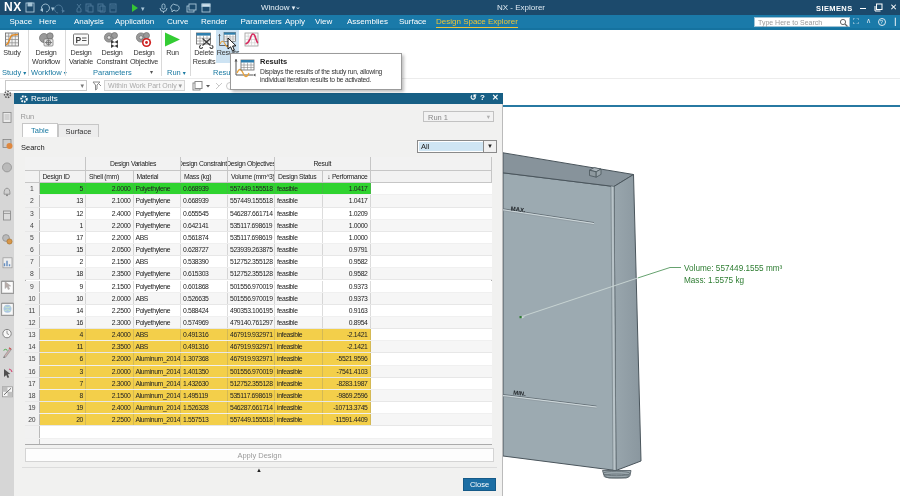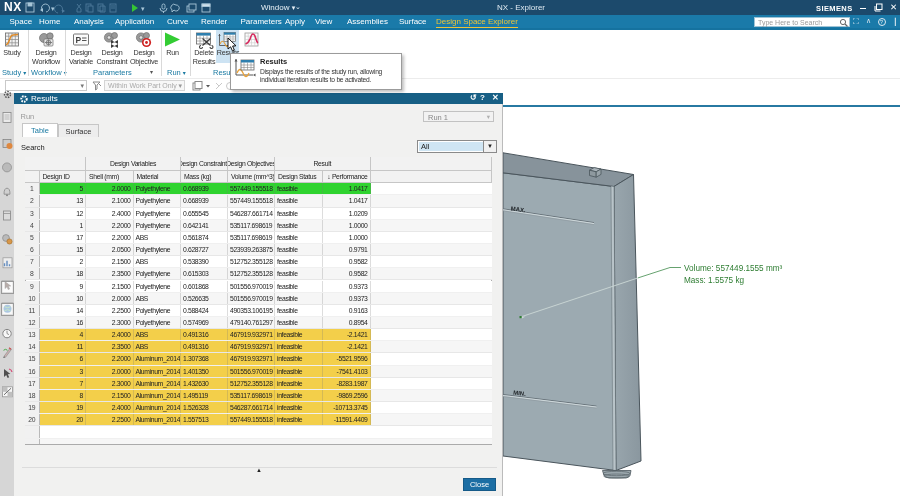--- a/index.html
+++ b/index.html
@@ -77,21 +77,21 @@
  <div class="abs" style="left:860px;top:7.5px;width:6px;height:1.5px;background:#fff"></div>
  <svg class="abs" style="left:874px;top:3px" width="9" height="9" viewBox="0 0 9 9">
       <rect x="2.5" y="1" width="5.5" height="5.5" fill="none" stroke="#fff" stroke-width="1"></rect>
       <path d="M1 3 v5 h5.5" fill="none" stroke="#fff" stroke-width="1"></path>
     </svg>
  <div class="abs" style="left:890px;top:2px;font-size:8.5px;color:#fff">✕</div>
 </div>
 
 <div class="abs" id="menubar">
  <div class="mi" style="left:9.5px">Space</div>
- <div class="mi" style="left:39px">Home</div>
+ <div class="mi" style="left:39px">Here</div>
  <div class="mi" style="left:74px">Analysis</div>
  <div class="mi" style="left:115px">Application</div>
  <div class="mi" style="left:167px">Curve</div>
  <div class="mi" style="left:201px">Render</div>
  <div class="mi" style="left:240.5px">Parameters</div>
  <div class="mi" style="left:285px">Apply</div>
  <div class="mi" style="left:315px">View</div>
  <div class="mi" style="left:347px">Assemblies</div>
  <div class="mi" style="left:399px">Surface</div>
  <div class="mi" style="left:436px;color:#ecc437;border-bottom:1.5px solid #ecc437;padding-bottom:1px">Design Space Explorer</div>
@@ -552,20 +552,21 @@
 <div class="c" style="left:203px;width:47px">557449.155518</div>
 <div class="c" style="left:250px;width:47.5px">infeasible</div>
 <div class="c r" style="left:297.5px;width:48.0px">-11591.4409</div>
 </div>
 <div class="trow" style="top:333.30px;height:12.3px;background:#fff">
       <div class="c rn" style="left:0;width:14.5px"></div>
     </div>
 <div class="trow" style="top:345.60px;height:5.90px;background:#f6f6f6;border-bottom:none">
       <div class="c rn" style="left:0;width:14.5px"></div>
     </div>
+ <div class="abs" style="left:11px;top:354.5px;width:469px;height:14.5px;background:#fdfdfd;border:1px solid #d4d4d4;text-align:center;font-size:7.5px;color:#9b9b9b;line-height:14px">Apply Design</div>
  <div class="abs" style="left:8px;top:373.5px;width:475px;height:1px;background:#dcdcdc"></div>
  <div class="abs" style="left:242px;top:374px;font-size:6px;color:#222">▲</div>
  <div class="abs" style="left:449px;top:385px;width:33px;height:13px;background:#1c6ea4;border:1px solid #155a88;color:#fff;font-size:7.5px;text-align:center;line-height:12px">Close</div>
 </div>
 
 <div class="abs" style="left:230px;top:52.5px;width:172px;height:37.5px;background:#fff;border:1px solid #9b9b9b;box-shadow:2px 2px 3px rgba(0,0,0,0.25);z-index:50">
  <svg class="abs" style="left:3px;top:3px" width="22" height="21" viewBox="0 0 22 21">
    <path d="M2 2 v16 h17" stroke="#555" fill="none" stroke-width="1"></path>
    <path d="M2 2 l-1.5 2.5 h3 z M19 18 l2.5 -1.5 v3 z" fill="#555"></path>
    <path d="M3 16 q3 -7 6 0 t6 0" stroke="#e8a33d" fill="none" stroke-width="1.3"></path>

